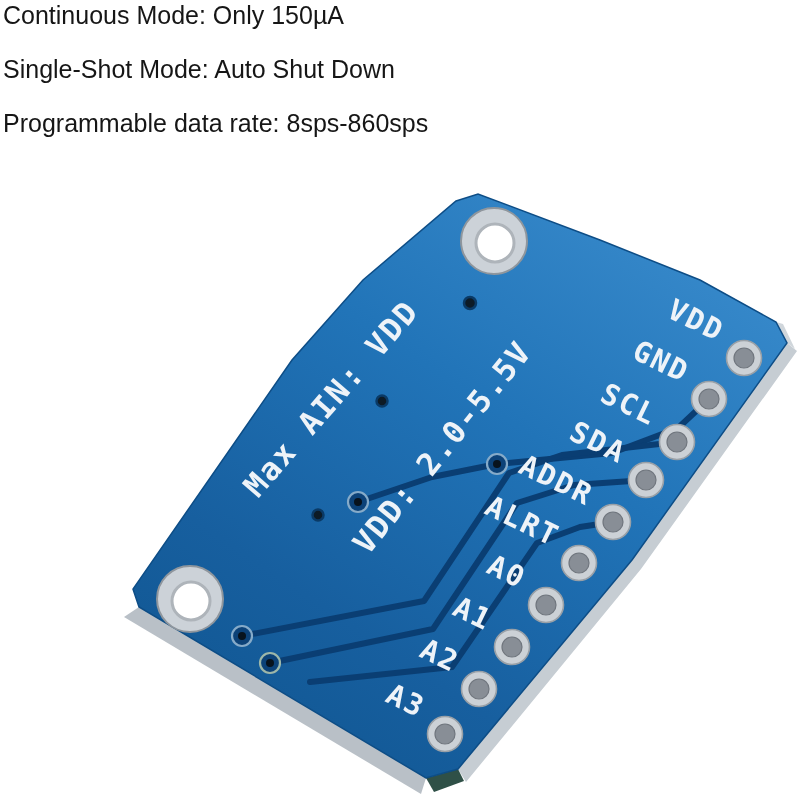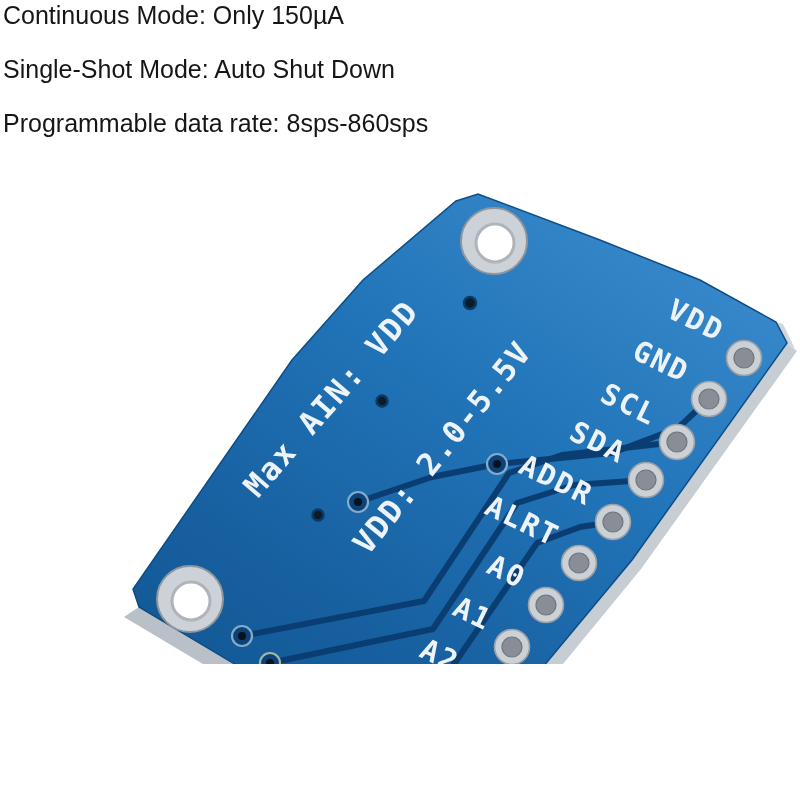--- a/index.html
+++ b/index.html
@@ -1,16 +1,16 @@
 <!DOCTYPE html>
 <html><head>
 <meta charset="utf-8">
 <style>
   html,body{margin:0;padding:0;background:#ffffff;}
-  .stage{position:relative;width:800px;height:664px;background:#ffffff;overflow:hidden;}
+  .stage{position:relative;width:800px;height:808px;background:#ffffff;overflow:hidden;}
   svg{display:block;}
   .hdr{fill:#161616;font-family:"Liberation Sans",sans-serif;font-size:25px;}
   .silk{fill:#eef3f8;font-family:"DejaVu Sans Mono",monospace;font-weight:700;}
   .pinlbl{font-size:29px;letter-spacing:2px;}
   .silk-long{font-size:31px;letter-spacing:2px;}
   .silk-long2{font-size:31px;letter-spacing:1.5px;}
   .trace{fill:none;stroke:#0a3e73;stroke-width:6;stroke-linecap:round;stroke-linejoin:round;}
 </style>
 </head>
 <body>

